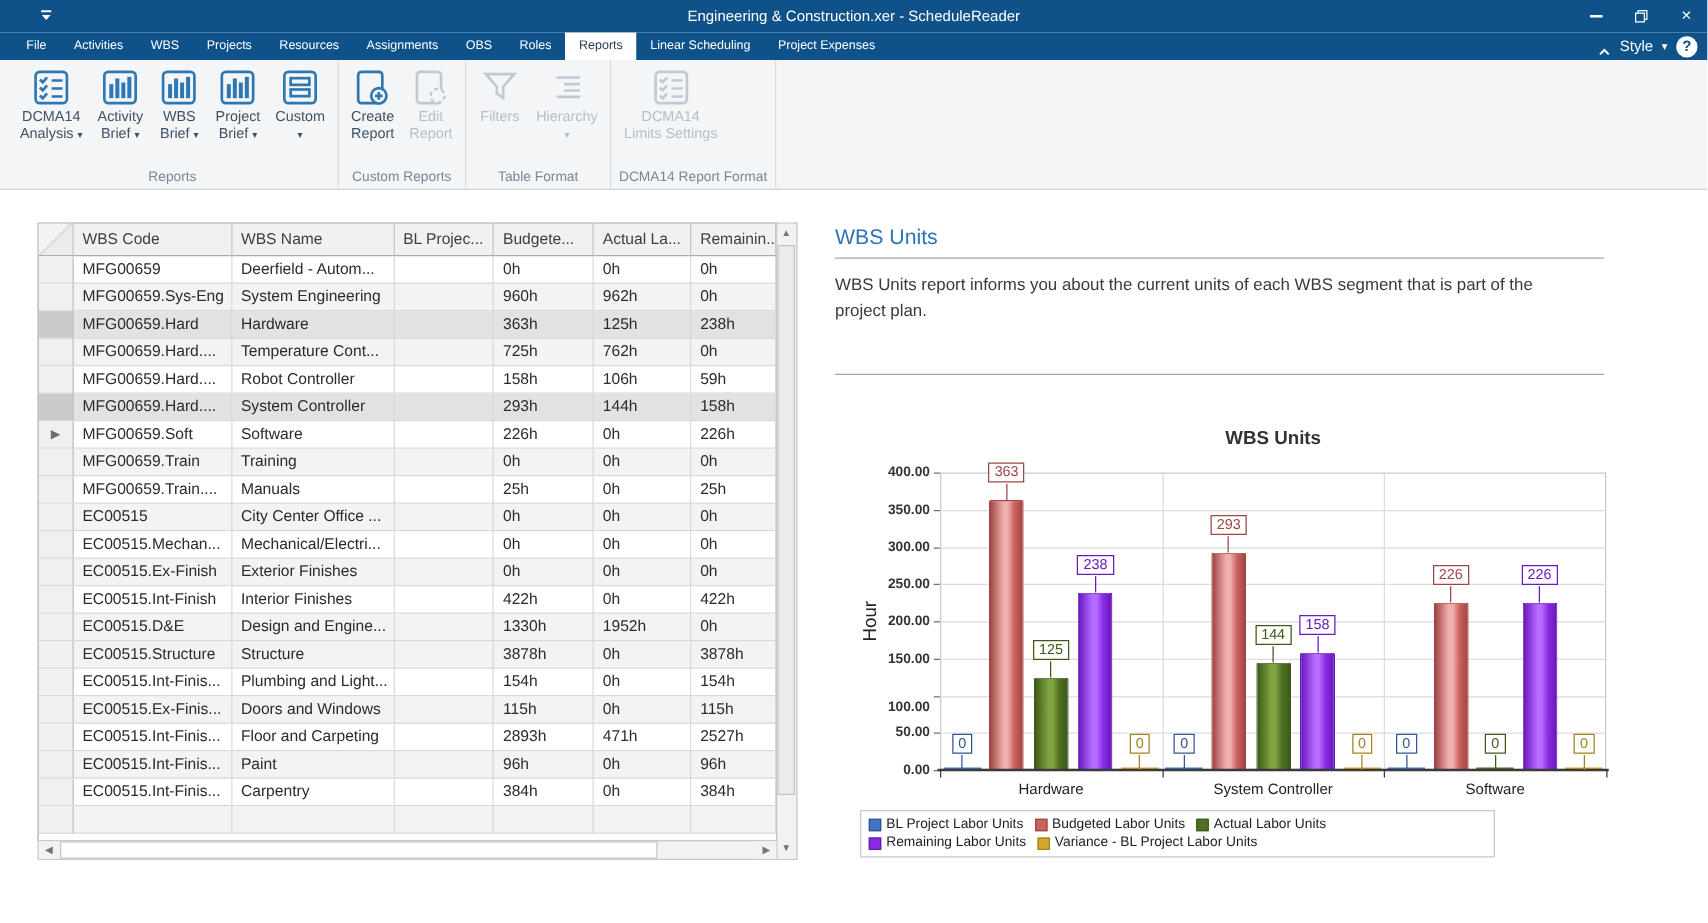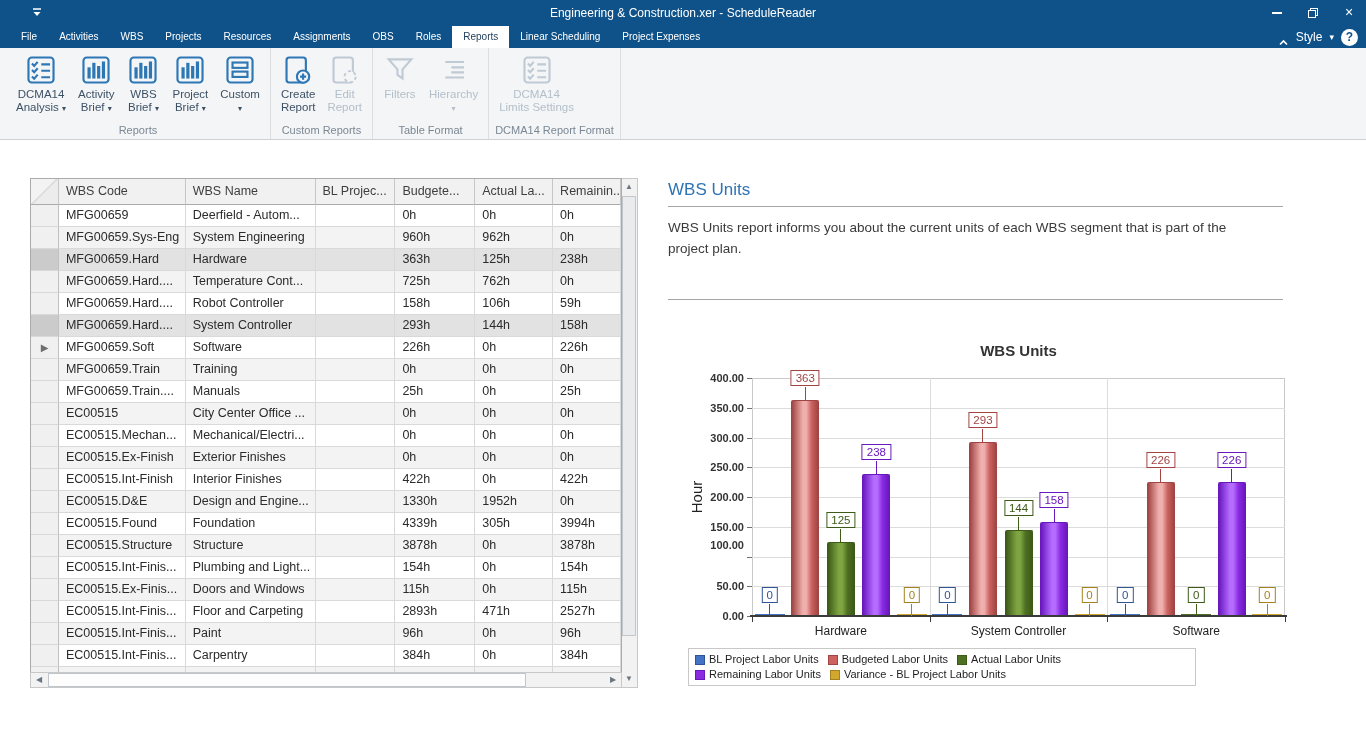--- a/index.html
+++ b/index.html
@@ -23,21 +23,21 @@
   .tab { padding:0 11px; height:22px; line-height:22px; color:#fff; font-size:10px; cursor:default; }
   .tab.active { background:#fff; color:#1F3B57; }
   #menu-right { position:absolute; right:8px; top:0; height:22px; display:flex; align-items:center; gap:7px; }
   #collapse-icon { width:11px; height:9px; }
   #style-label { color:#fff; font-size:12px; }
   #style-caret { color:#fff; font-size:9px; }
   #help-btn { width:17px; height:17px; border-radius:50%; background:#fff; color:#0E5289;
     font-size:12px; font-weight:bold; text-align:center; line-height:17px; }
 
   
-  #ribbon { position:absolute; left:0; top:48px; width:1366px; height:92px; background:#F4F5F6;
+  #ribbon { position:absolute; left:0; top:48px; width:1366px; height:104px; background:#F4F5F6;
     border-bottom:1px solid #CDD2D6; display:flex; padding-left:6px; }
   .rgroup { display:flex; flex-direction:column; border-right:1px solid #DADEE1; padding:2px 4px 0 4px; }
   .rbuttons { display:flex; flex:1; align-items:stretch; }
   .rbtn { display:flex; flex-direction:column; align-items:center; padding:4px 6px 2px 6px;
     min-width:46px; cursor:default; }
   .rbtn .ricon { width:32px; height:32px; margin-bottom:2px; }
   .rbtn .rlabel { font-size:11.5px; line-height:13px; text-align:center; color:#3D5166; }
   .rbtn.disabled .rlabel { color:#B3BFCA; }
   .rbtn .caret { font-size:8px; }
   .rgroup-label { text-align:center; font-size:11px; color:#7A8794; padding:2px 2px 3px 2px; }
@@ -396,29 +396,20 @@
           </div>
           <div class="trow alt">
             <div class="tcell ind" style="width: 28px;"></div>
             <div class="tcell" style="width: 127px;">EC00515.D&amp;E</div>
             <div class="tcell" style="width: 130px;">Design and Engine...</div>
             <div class="tcell" style="width: 80px;"></div>
             <div class="tcell" style="width: 80px;">1330h</div>
             <div class="tcell" style="width: 78px;">1952h</div>
             <div class="tcell" style="width: 68px;">0h</div>
           </div>
-          <div class="trow">
-            <div class="tcell ind" style="width: 28px;"></div>
-            <div class="tcell" style="width: 127px;">EC00515.Found</div>
-            <div class="tcell" style="width: 130px;">Foundation</div>
-            <div class="tcell" style="width: 80px;"></div>
-            <div class="tcell" style="width: 80px;">4339h</div>
-            <div class="tcell" style="width: 78px;">305h</div>
-            <div class="tcell" style="width: 68px;">3994h</div>
-          </div>
           <div class="trow alt">
             <div class="tcell ind" style="width: 28px;"></div>
             <div class="tcell" style="width: 127px;">EC00515.Structure</div>
             <div class="tcell" style="width: 130px;">Structure</div>
             <div class="tcell" style="width: 80px;"></div>
             <div class="tcell" style="width: 80px;">3878h</div>
             <div class="tcell" style="width: 78px;">0h</div>
             <div class="tcell" style="width: 68px;">3878h</div>
           </div>
           <div class="trow">
@@ -498,21 +489,21 @@
     <div id="chart-title">WBS Units</div>
     <div id="ylabel">Hour</div>
   <div id="plot" style="left: 64px; top: 38px; width: 533px; height: 238px;"></div>
       <div class="ytick-mark" style="left: 59px; top: 276px; width: 5px;"></div>
       <div class="ytick-label" style="left: 2px; top: 270px; width: 54px;">0.00</div>
       <div class="gridline-h" style="left: 64px; top: 246.25px; width: 533px; height: 1px;"></div>
       <div class="ytick-mark" style="left: 59px; top: 246.25px; width: 5px;"></div>
       <div class="ytick-label" style="left: 2px; top: 240.25px; width: 54px;">50.00</div>
       <div class="gridline-h" style="left: 64px; top: 216.5px; width: 533px; height: 1px;"></div>
       <div class="ytick-mark" style="left: 59px; top: 216.5px; width: 5px;"></div>
-      <div class="ytick-label" style="left: 2px; top: 199px; width: 54px;">100.00</div>
+      <div class="ytick-label" style="left: 2px; top: 220px; width: 54px;">100.00</div>
       <div class="gridline-h" style="left: 64px; top: 186.75px; width: 533px; height: 1px;"></div>
       <div class="ytick-mark" style="left: 59px; top: 186.75px; width: 5px;"></div>
       <div class="ytick-label" style="left: 2px; top: 180.75px; width: 54px;">150.00</div>
       <div class="gridline-h" style="left: 64px; top: 157px; width: 533px; height: 1px;"></div>
       <div class="ytick-mark" style="left: 59px; top: 157px; width: 5px;"></div>
       <div class="ytick-label" style="left: 2px; top: 151px; width: 54px;">200.00</div>
       <div class="gridline-h" style="left: 64px; top: 127.25px; width: 533px; height: 1px;"></div>
       <div class="ytick-mark" style="left: 59px; top: 127.25px; width: 5px;"></div>
       <div class="ytick-label" style="left: 2px; top: 121.25px; width: 54px;">250.00</div>
       <div class="gridline-h" style="left: 64px; top: 97.5px; width: 533px; height: 1px;"></div>

